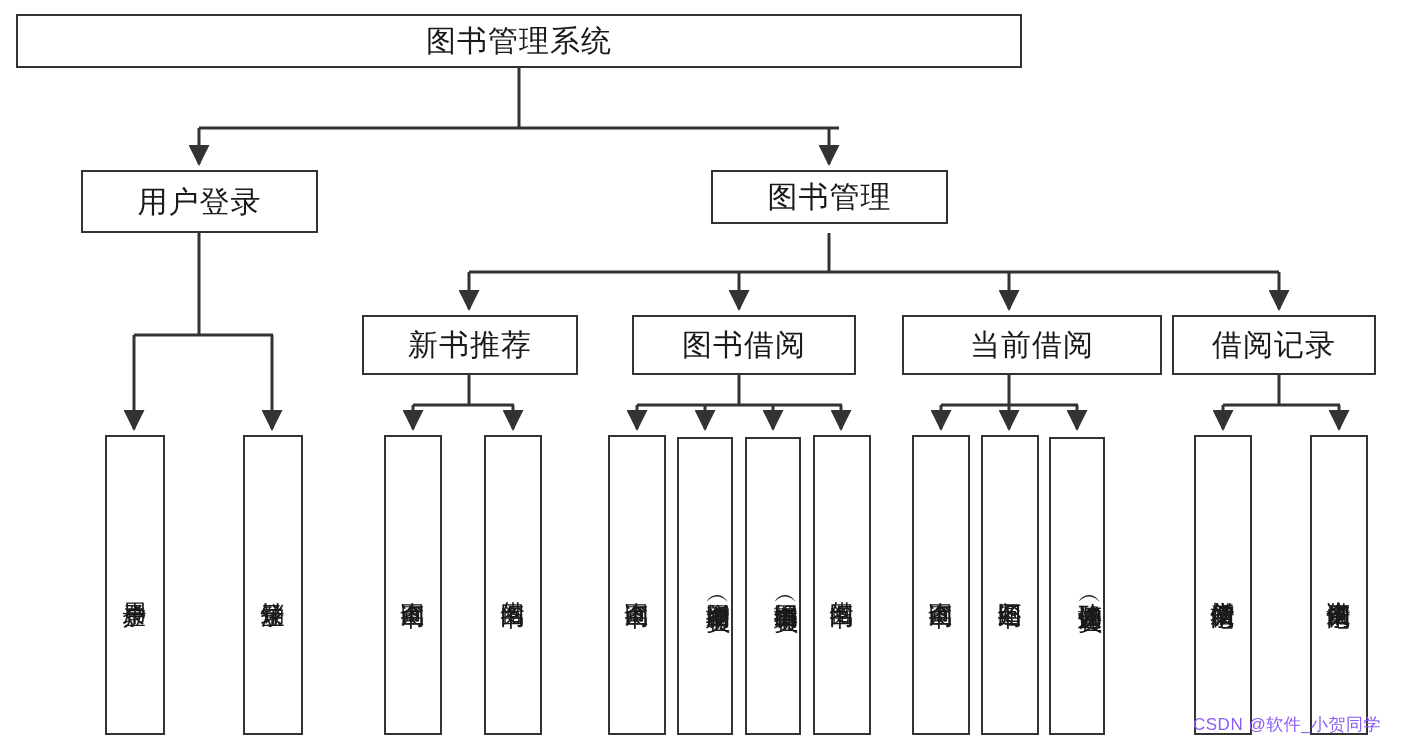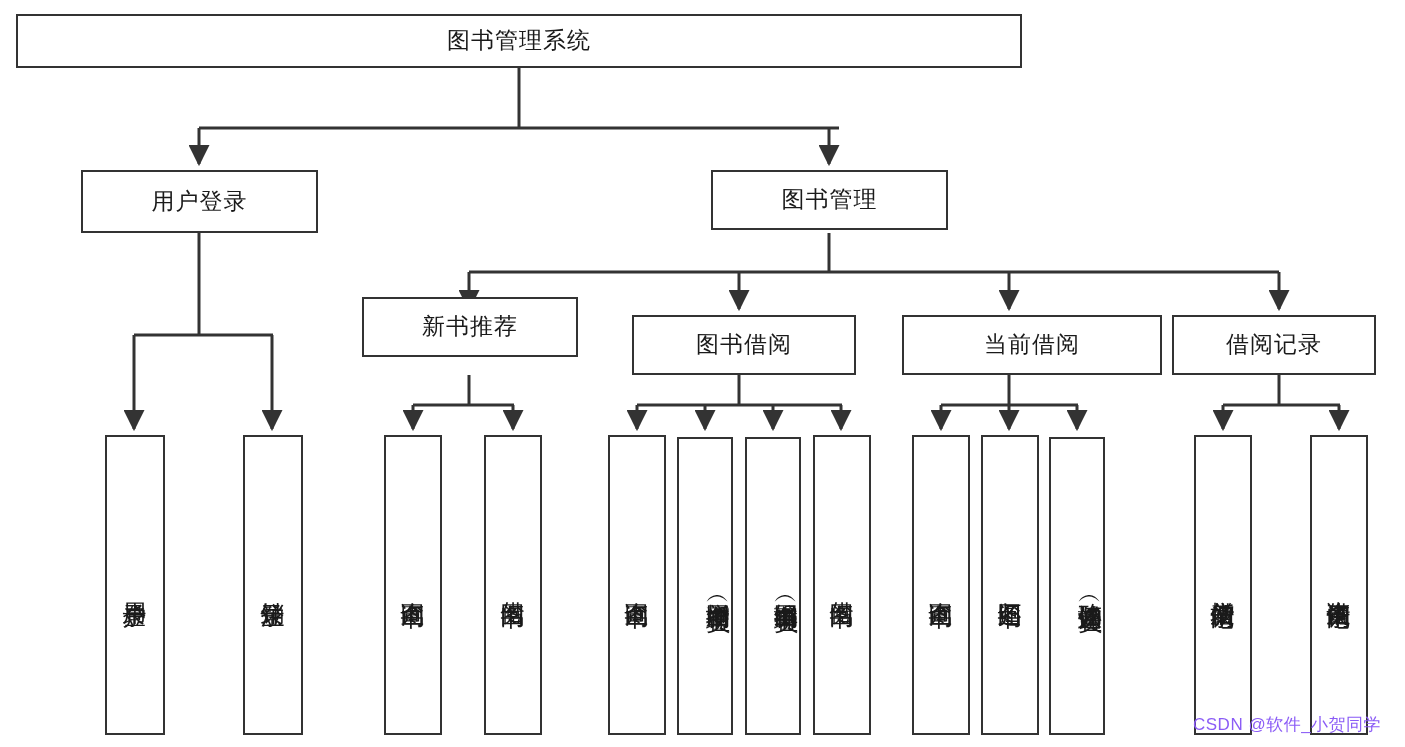--- a/index.html
+++ b/index.html
@@ -29,21 +29,21 @@
     box-sizing: border-box;
     background: #ffffff;
     border: 2px solid #333333;
     display: flex;
     align-items: center;
     justify-content: center;
     color: #1a1a1a;
     z-index: 2;
   }
   .node-h {
-    font-size: 23px;
+    font-size: 30px;
     line-height: 1.2;
     letter-spacing: 1px;
   }
   .node-v {
     writing-mode: vertical-rl;
     text-orientation: upright;
     font-size: 24px;
     line-height: 1.05;
     letter-spacing: 1px;
     align-items: flex-start;
@@ -115,23 +115,23 @@
       <path d="M 1279 375 L 1279 405"></path>
       <path d="M 1223 405 L 1340 405"></path>
       <path d="M 1223 405 L 1223 429" marker-end="url(#arrow)"></path>
       <path d="M 1339 405 L 1339 429" marker-end="url(#arrow)"></path>
     </g>
   </svg>
 
   <div class="node node-h" style="left:16px; top:14px; width:1006px; height:54px;">图书管理系统</div>
 
   <div class="node node-h" style="left:81px; top:170px; width:237px; height:63px;">用户登录</div>
-  <div class="node node-h" style="left:711px; top:170px; width:237px; height:60px;">图书管理</div>
+  <div class="node node-h" style="left:711px; top:170px; width:237px; height:54px;">图书管理</div>
 
-  <div class="node node-h" style="left:362px; top:297px; width:216px; height:60px;">新书推荐</div>
+  <div class="node node-h" style="left:362px; top:315px; width:216px; height:60px;">新书推荐</div>
   <div class="node node-h" style="left:632px; top:315px; width:224px; height:60px;">图书借阅</div>
   <div class="node node-h" style="left:902px; top:315px; width:260px; height:60px;">当前借阅</div>
   <div class="node node-h" style="left:1172px; top:315px; width:204px; height:60px;">借阅记录</div>
 
   <div class="node node-v center" style="left:105px; top:435px; width:60px; height:300px;">用户登录</div>
   <div class="node node-v center" style="left:243px; top:435px; width:60px; height:300px;">注销登录</div>
 
   <div class="node node-v center" style="left:384px; top:435px; width:58px; height:300px;">查询图书</div>
   <div class="node node-v center" style="left:484px; top:435px; width:58px; height:300px;">借阅图书</div>
 

